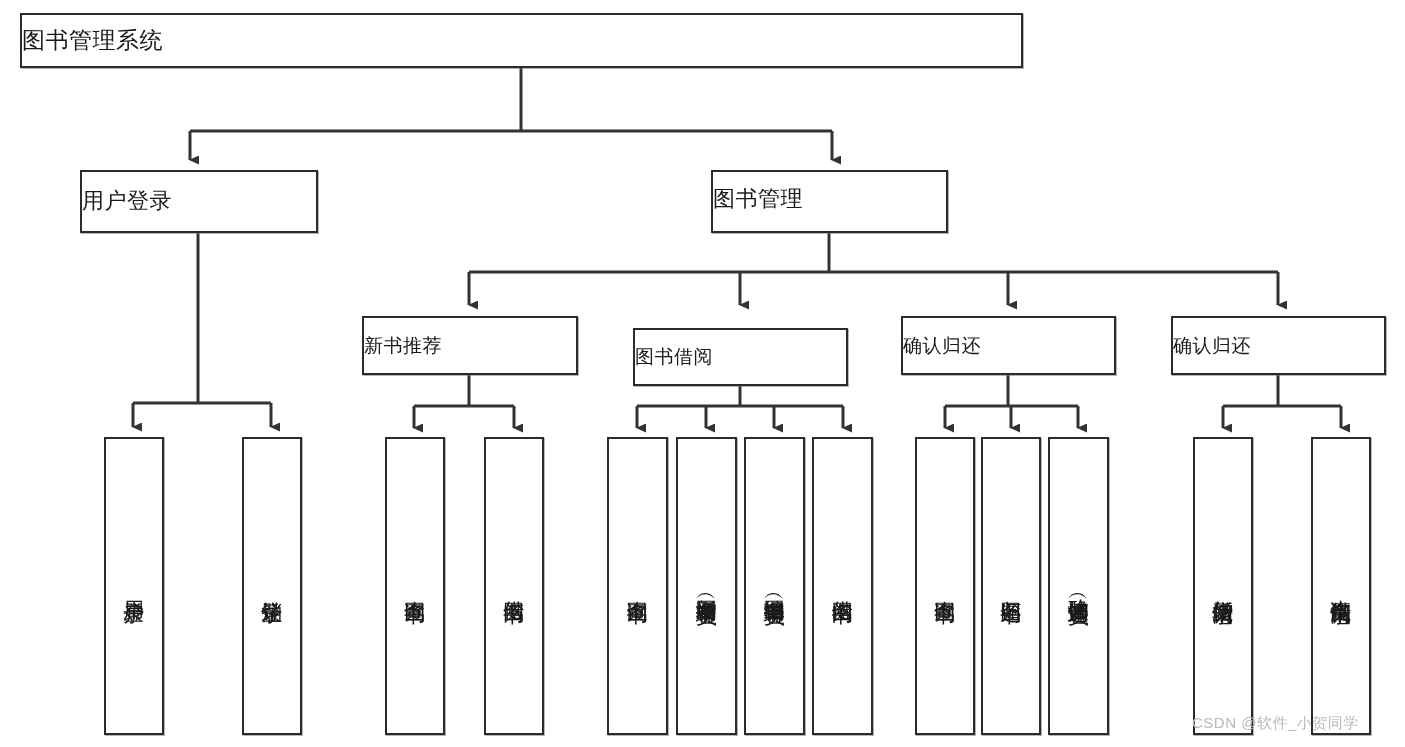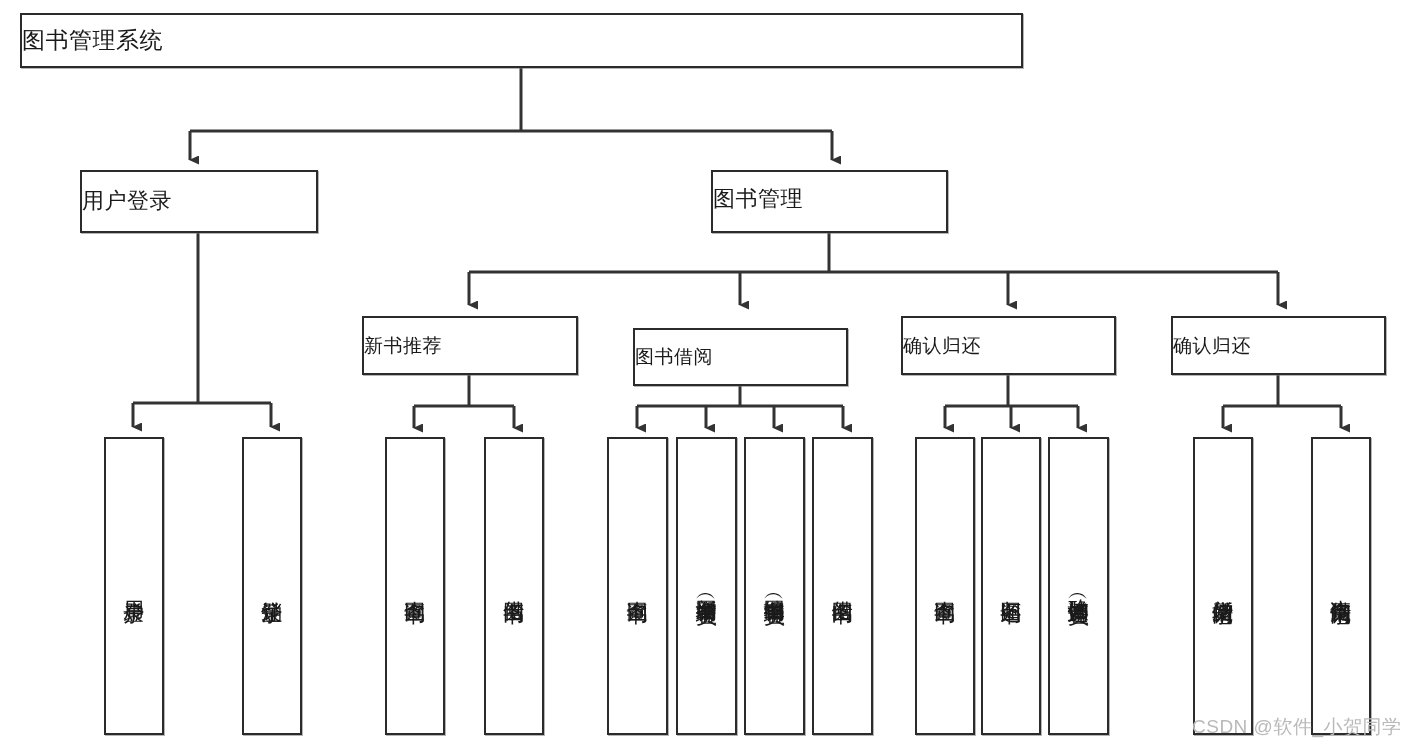--- a/index.html
+++ b/index.html
@@ -52,21 +52,21 @@
   .node.leaf .lbl {
     writing-mode: vertical-rl;
     text-orientation: upright;
     line-height: 1.30;
     letter-spacing: 1px;
     max-height: 100%;
   }
   .watermark {
     position: absolute;
     color: #b9b9b9;
-    font-size: 19px;
+    font-size: 15px;
     white-space: nowrap;
     letter-spacing: 0.5px;
   }
 </style>
 </head>
 <body>
 
 <div id="canvas">
 
   <svg class="edges" viewBox="0 0 1405 747">

